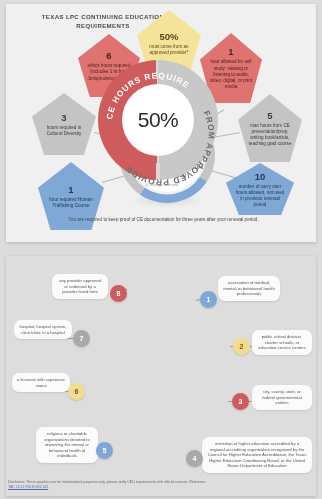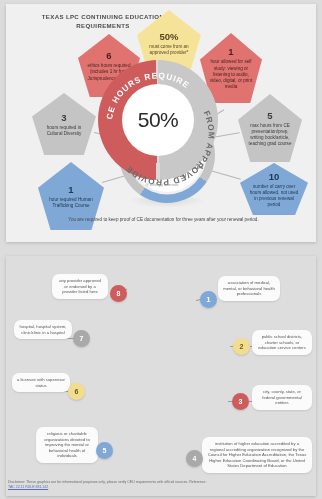--- a/index.html
+++ b/index.html
@@ -45,21 +45,21 @@
   .pent.blu .num, .pent.blu .txt { color: #203a55; }
   .pent.gry .num, .pent.gry .txt { color: #3c3c3c; }
 
   
   .pent-top   { left: 131px; top: 6px;   width: 64px;  height: 66px; }
   .pent-tl    { left: 72px;  top: 30px;  width: 62px;  height: 63px; }
   .pent-tr    { left: 194px; top: 29px;  width: 62px;  height: 70px; }
   .pent-ml    { left: 26px;  top: 89px;  width: 64px;  height: 62px; }
   .pent-mr    { left: 232px; top: 90px;  width: 64px;  height: 68px; }
   .pent-bl    { left: 32px;  top: 158px; width: 66px;  height: 68px; }
-  .pent-br    { left: 234px; top: 159px; width: 68px;  height: 52px; }
+  .pent-br    { left: 220px; top: 159px; width: 68px;  height: 52px; }
 
   
   .conn { position: absolute; background: #b6b6b6; height: 1px; transform-origin: 0 50%; }
 
   
   .donut-wrap { position: absolute; left: 113px; top: 103px; width: 96px; height: 96px; }
   .donut { position: absolute; inset: 0; border-radius: 50%;
     background: conic-gradient(
       #f6e39a 0deg 44deg,
       #c4c4c4 44deg 124deg,

